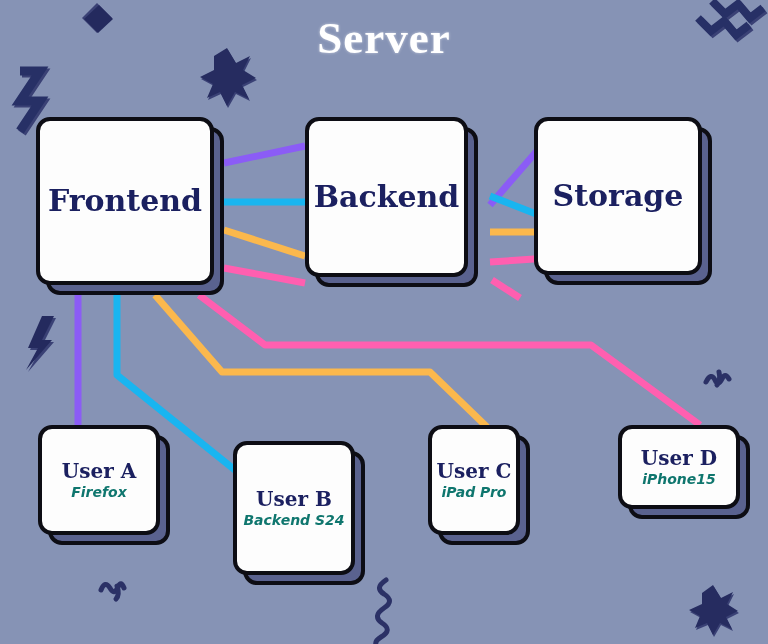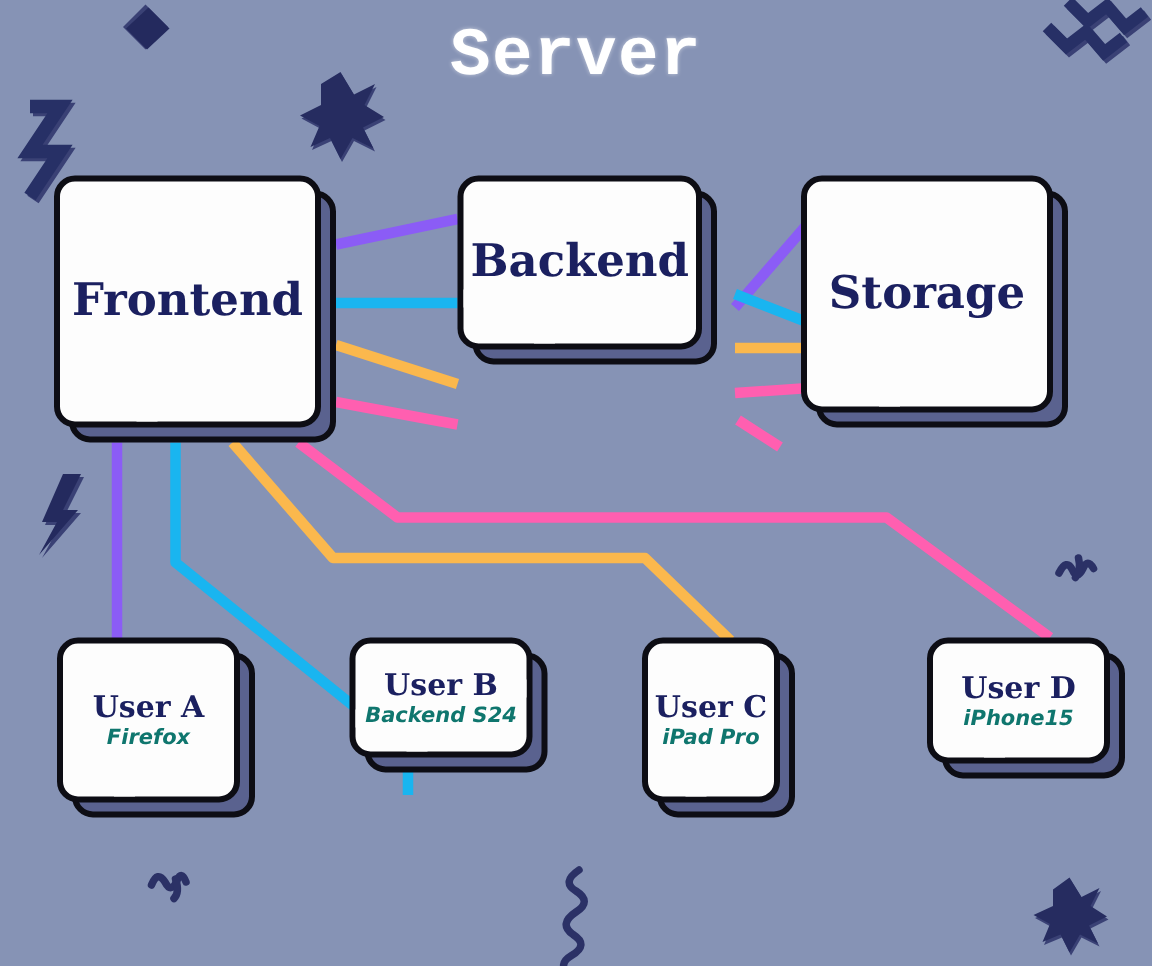--- a/index.html
+++ b/index.html
@@ -16,21 +16,21 @@
     position: absolute;
     inset: 0;
     width: 768px; height: 644px;
   }
   
   .title {
     position: absolute;
     left: 0; top: 12px;
     width: 768px;
     text-align: center;
-    font-family: Liberation Mono, monospace;
+    font-family: Liberation Serif, serif;
     font-weight: bold;
     font-size: 45px;
     letter-spacing: 1px;
     color: #ffffff;
     text-shadow: 0 0 3px rgba(255,255,255,0.55);
     z-index: 40;
     user-select: none;
   }
   
   svg.layer {
@@ -100,25 +100,25 @@
   }
 
   
   .tier-server .name { font-size: 30px; }
   
   .tier-user .name { font-size: 20px; margin-bottom: 2px; }
   .tier-user .sub  { font-size: 14px; }
 
   
   #node-frontend { left: 36px;  top: 117px; width: 178px; height: 168px; }
-  #node-backend  { left: 305px; top: 117px; width: 163px; height: 116px; }
+  #node-backend  { left: 305px; top: 117px; width: 163px; height: 160px; }
   #node-storage  { left: 534px; top: 117px; width: 168px; height: 158px; }
 
   #node-user-a { left: 38px;  top: 425px; width: 122px; height: 110px; }
-  #node-user-b { left: 233px; top: 425px; width: 122px; height: 80px; }
+  #node-user-b { left: 233px; top: 441px; width: 122px; height: 134px; }
   #node-user-c { left: 428px; top: 425px; width: 92px; height: 110px; }
   #node-user-d { left: 618px; top: 425px; width: 122px; height: 84px; }
 </style>
 </head>
 <body style="background: rgb(134, 147, 181);">
 
 <div id="stage">
 
   <svg id="doodle-layer" class="layer" viewBox="0 0 768 644">
     <g fill="#2b3166" stroke="none">

